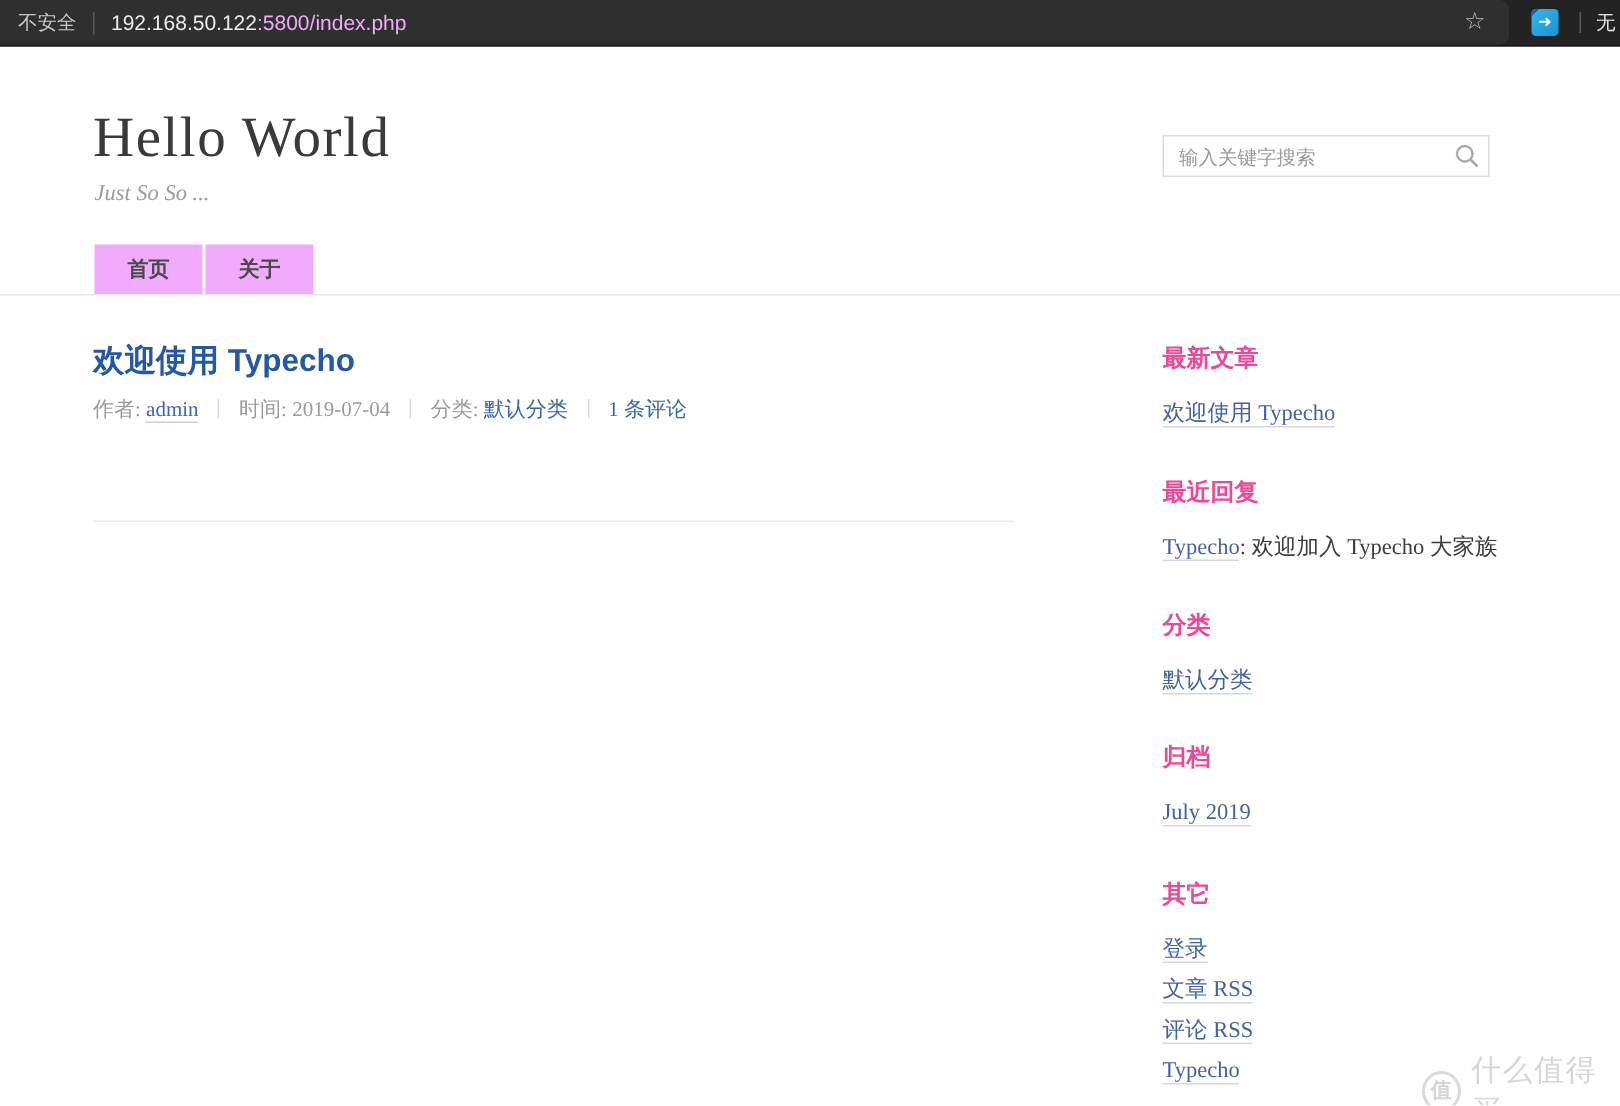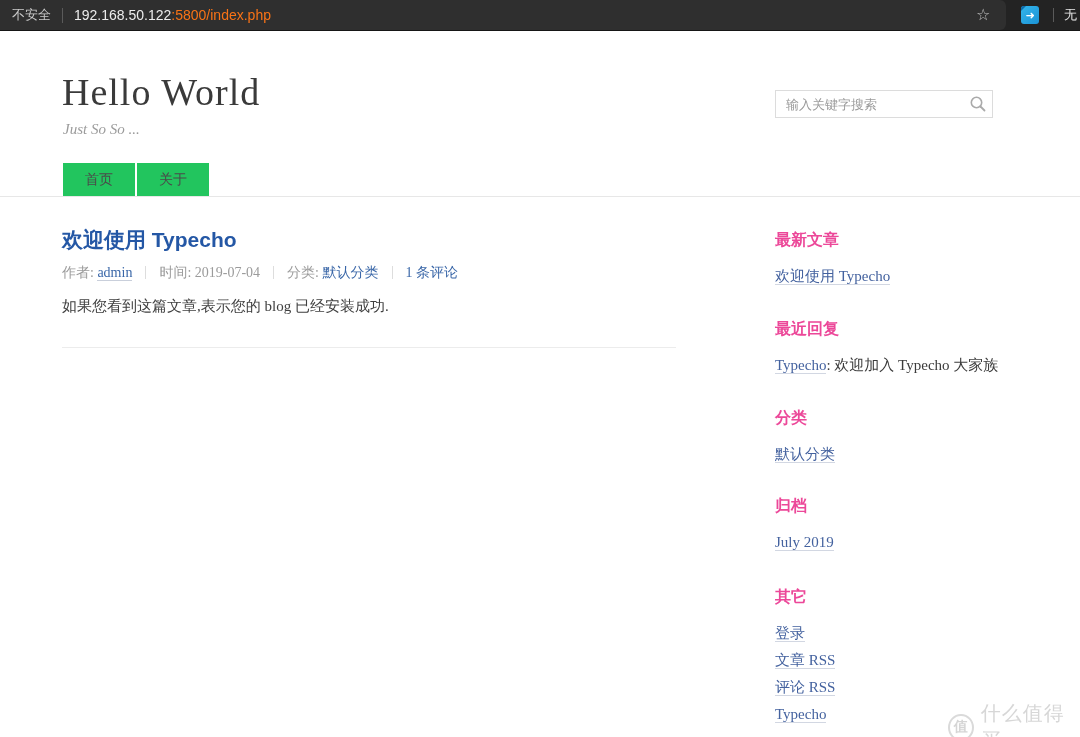--- a/index.html
+++ b/index.html
@@ -7,21 +7,21 @@
           font-family:"Liberation Sans","DejaVu Sans",sans-serif;}
 
   
   .topbar{position:absolute;left:0;top:0;width:1080px;height:30px;background:#232323;border-bottom:1px solid #161616;}
   .omnibox-bg{position:absolute;left:0;top:0;width:1006px;height:30px;background:#2f2f2f;border-radius:0 6px 6px 0;}
   .topbar-content{position:absolute;left:0;top:0;width:1080px;height:30px;display:flex;align-items:center;}
   .sec-label{margin-left:12px;font-size:13px;color:#c9c9c9;z-index:2;}
   .tb-divider{display:inline-block;width:1px;height:15px;background:#5a5a5a;margin:0 11px;z-index:2;}
   .url{font-size:14px;z-index:2;white-space:nowrap;}
   .url-host{color:#ececec;}
-  .url-path{color:#f97316;}
+  .url-path{color:#f0abfc;}
   .tb-spacer{flex:1;}
   .star{z-index:2;position:absolute;left:976px;top:4px;font-size:16px;color:#bdbdbd;line-height:22px;}
   .ext-icon{z-index:2;position:absolute;left:1021px;top:6px;width:18px;height:18px;border-radius:3px;
             background:linear-gradient(135deg,#34b5ea 0%,#1b93d6 100%);display:flex;align-items:center;justify-content:center;}
   .ext-icon::before{content:"";position:absolute;left:0;top:0;border-style:solid;border-width:5px 5px 0 0;
             border-color:#0d6aa8 transparent transparent transparent;border-radius:3px 0 0 0;}
   .ext-arrow{color:#fff;font-size:11px;font-weight:bold;line-height:1;}
   .tb-divider2{position:absolute;left:1053px;top:8px;width:1px;height:14px;background:#5a5a5a;z-index:2;}
   .profile{position:absolute;left:1064px;top:6px;font-size:13px;color:#e6e6e6;z-index:2;white-space:nowrap;}
 
@@ -35,22 +35,22 @@
   .search-box{position:absolute;left:775px;top:90px;width:216px;height:26px;border:1px solid #dcdcdc;background:#fff;
               display:flex;align-items:center;}
   .search-input{flex:1;border:none;outline:none;background:transparent;padding:0 6px 0 10px;
               font-size:13px;color:#b91c1c;font-family:"Liberation Sans","DejaVu Sans",sans-serif;}
   .search-input::placeholder{color:#9a9a9a;}
   .search-icon{width:20px;height:20px;margin-right:6px;flex:0 0 auto;}
 
   
   .nav-border{position:absolute;left:0;top:196px;width:1080px;height:1px;background:#e7e7e7;}
   .nav{position:absolute;left:63px;top:163px;display:flex;}
-  .nav-tab{height:33px;line-height:33px;padding:0 22px;background:#22c55e;margin-right:2px;
-           font-size:14px;color:#4a4a4a;cursor:pointer;}
+  .nav-tab{height:33px;line-height:33px;padding:0 22px;background:#f0abfc;margin-right:2px;
+           font-size:14px;color:#4a4a4a;cursor:pointer;font-weight:bold;}
 
   
   .post-title{position:absolute;left:62px;top:226px;margin:0;font-size:21px;font-weight:bold;color:#2457a5;cursor:pointer;}
   .post-meta{position:absolute;left:62px;top:264px;font-family:"Liberation Serif","DejaVu Serif",serif;
              font-size:14px;color:#9b9b9b;white-space:nowrap;}
   .post-meta .m-link{color:#3a67a8;cursor:pointer;}
   .post-meta .m-link.u{border-bottom:1px solid #c9cfdb;}
   .meta-sep{display:inline-block;width:1px;height:13px;background:#ddd;margin:0 13px;vertical-align:-2px;}
   .post-body{position:absolute;left:62px;top:294px;width:614px;font-family:"Liberation Serif","DejaVu Serif",serif;
              font-size:15px;color:#404040;line-height:24px;}
@@ -103,21 +103,20 @@
   </div>
 
   <div class="nav-border"></div>
   <div class="nav">
     <div class="nav-tab">首页</div>
     <div class="nav-tab">关于</div>
   </div>
 
   <h2 class="post-title">欢迎使用 Typecho</h2>
   <div class="post-meta"><span>作者: </span><span class="m-link u">admin</span><span class="meta-sep"></span><span>时间: </span><span>2019-07-04</span><span class="meta-sep"></span><span>分类: </span><span class="m-link">默认分类</span><span class="meta-sep"></span><span class="m-link">1 条评论</span></div>
-  <div class="post-body">如果您看到这篇文章,表示您的 blog 已经安装成功.</div>
   <div class="post-divider"></div>
 
   <div class="side-section" style="top:231px">
     <h3 class="side-title">最新文章</h3>
     <ul class="side-list">
       <li><a class="s-link">欢迎使用 Typecho</a></li>
     </ul>
   </div>
 
   <div class="side-section" style="top:409px">

